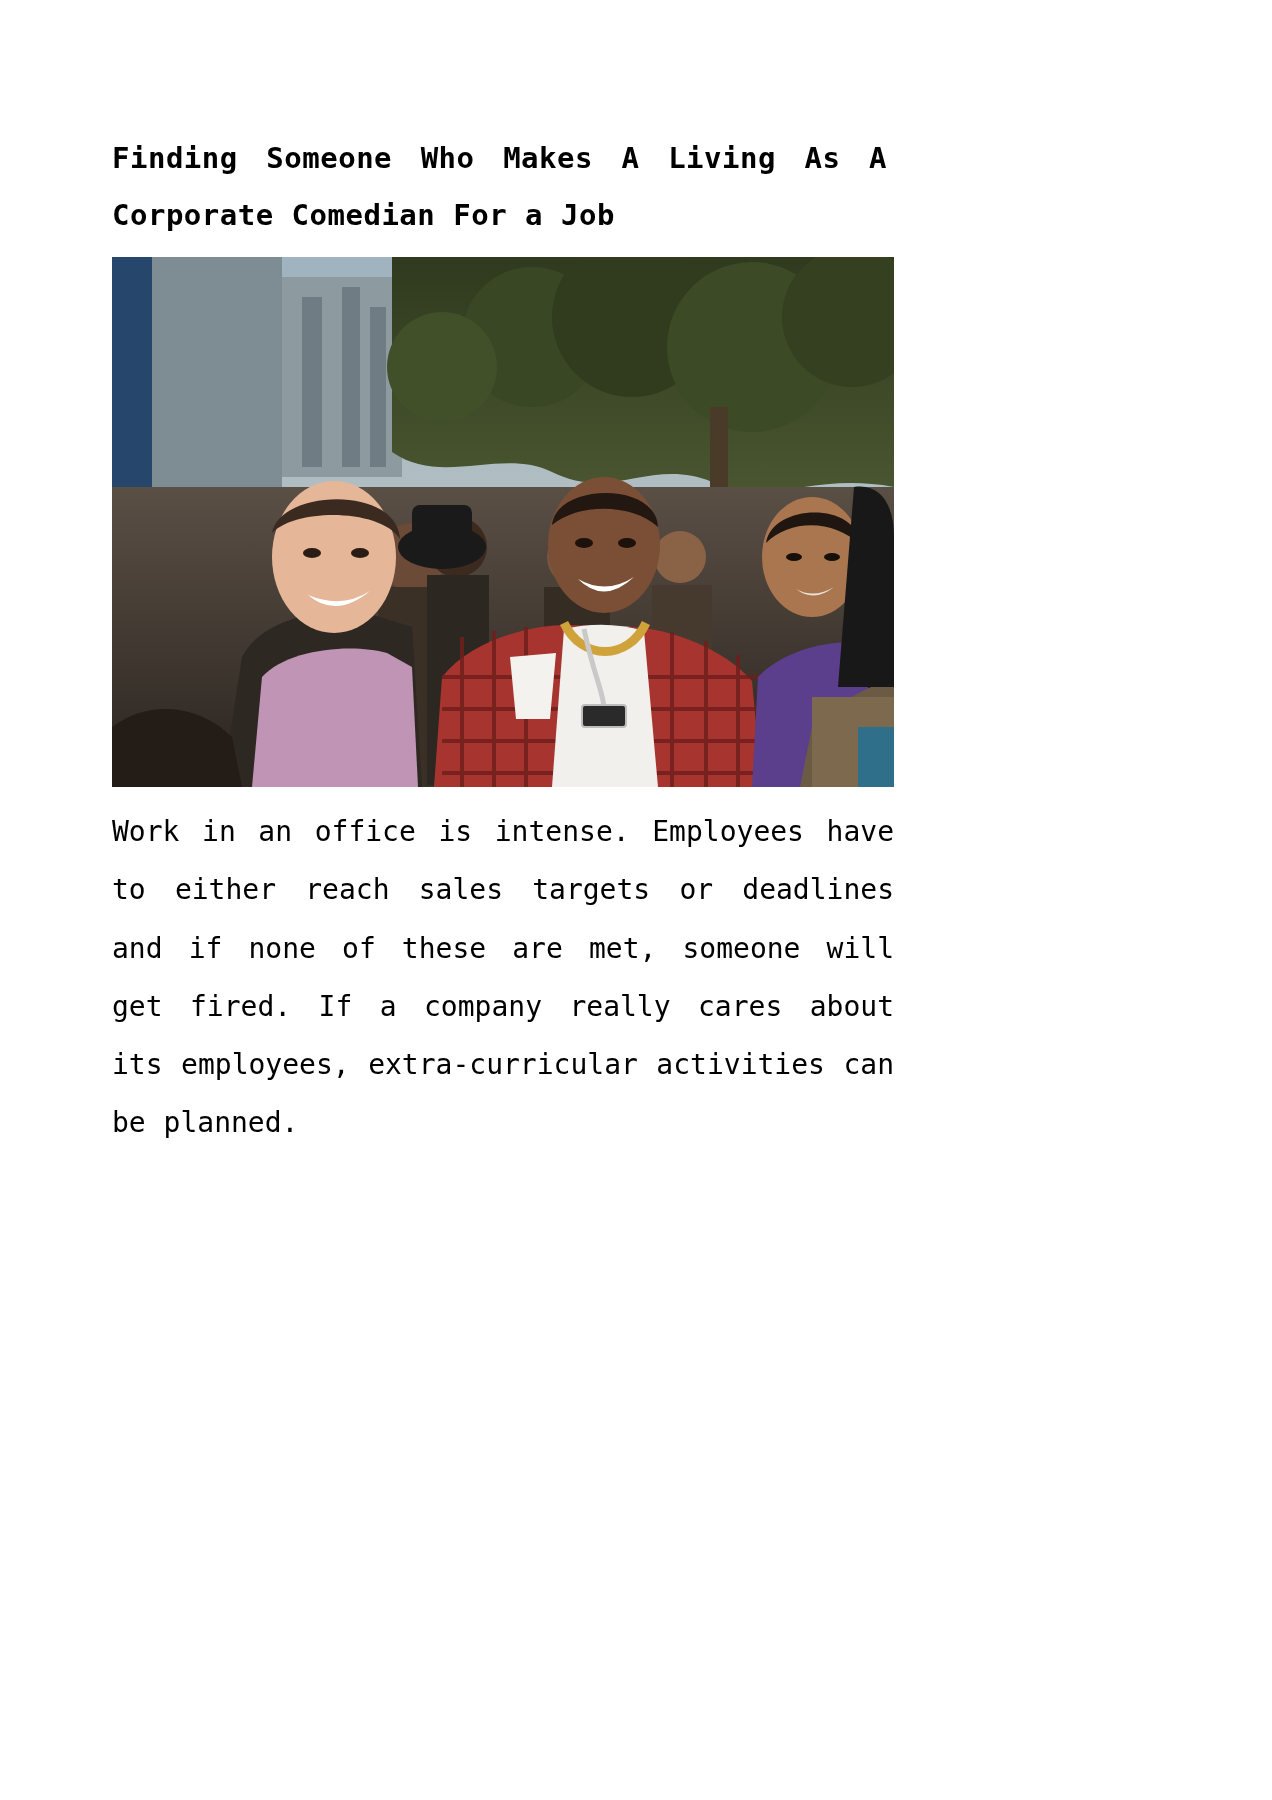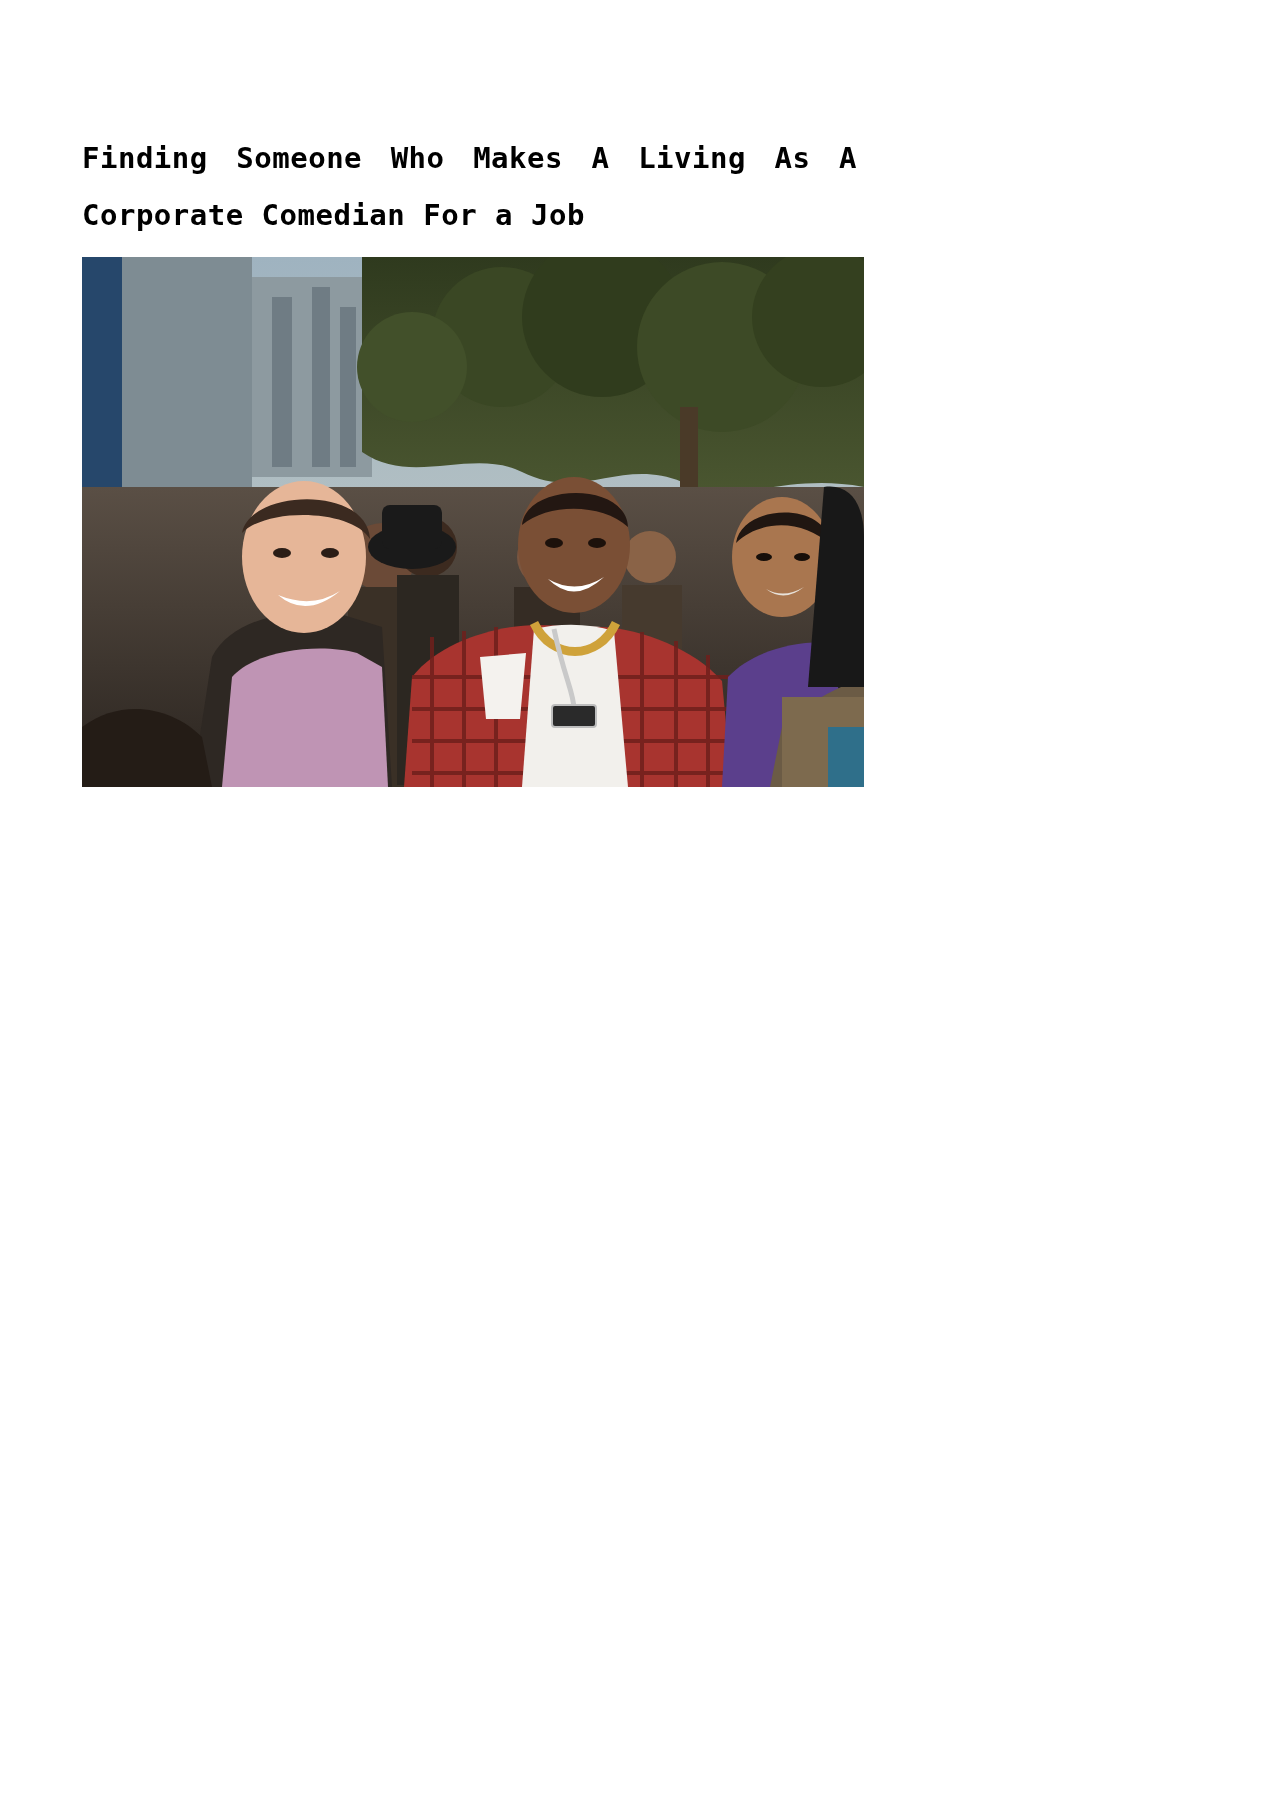--- a/index.html
+++ b/index.html
@@ -13,21 +13,21 @@
     font-family: "DejaVu Sans Mono", monospace;
     color: #000000;
     overflow: hidden;
   }
   .page {
     position: relative;
     width: 1272px;
     height: 1800px;
     background: #ffffff;
     box-sizing: border-box;
-    padding: 130px 165px 0 82px;
+    padding: 130px 165px 0 112px;
   }
   .doc-title {
     font-family: "DejaVu Sans Mono", monospace;
     font-size: 29px;
     line-height: 1.95;
     letter-spacing: 0.5px;
     text-align: justify;
     text-align-last: left;
     color: #000;
     margin: 0 0 12px 0;
@@ -165,15 +165,16 @@
 
       <path d="M700 470 C740 430 790 420 782 420 L782 530 L688 530 Z" fill="#6b5b45"></path>
       <rect x="700" y="440" width="82" height="90" fill="#7d6a4e"></rect>
       <path d="M742 230 C770 226 782 250 782 280 L782 430 L726 430 Z" fill="#181818"></path>
       <rect x="746" y="470" width="36" height="60" fill="#2f6f8a"></rect>
 
       <path d="M0 470 C40 440 90 450 120 480 L130 530 L0 530 Z" fill="#241c16"></path>
     </svg>
   </div>
 
+  <p class="body-par">Work in an office is intense. Employees have to either reach sales targets or deadlines and if none of these are met, someone will get fired. If a company really cares about its employees, extra-curricular activities can be planned.</p>
   <div class="par-gap"></div>
 
 </div>
 
 </body></html>

